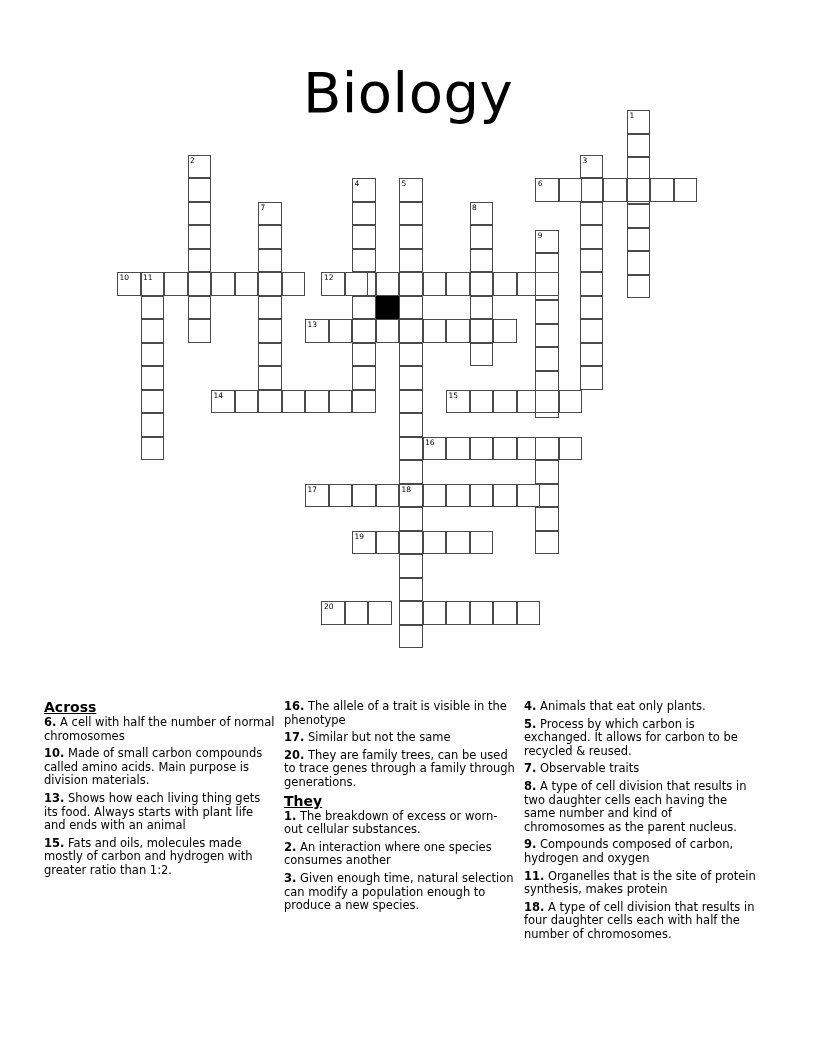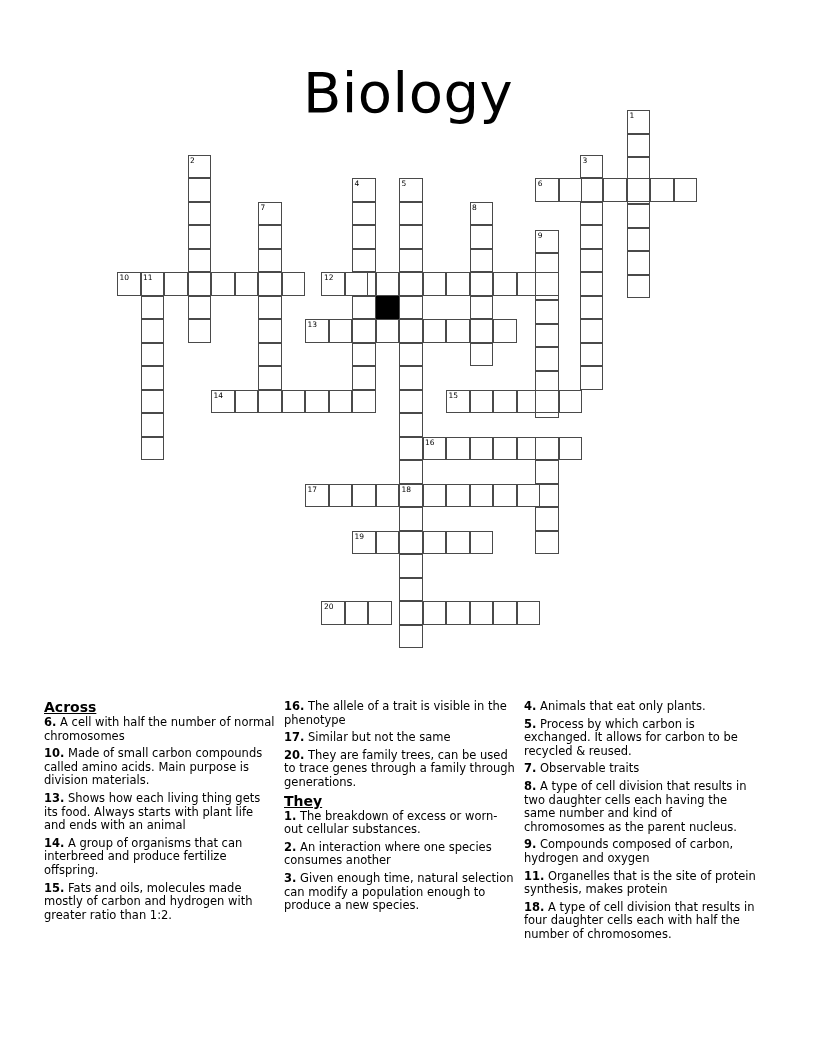--- a/index.html
+++ b/index.html
@@ -306,21 +306,20 @@
       <div class="cell" style="left: 493px; top: 601.15px; width: 23.5px; height: 23.5px;"></div>
       <div class="cell" style="left: 516.5px; top: 601.15px; width: 23.5px; height: 23.5px;"></div>
     </div>
 
   <div id="clues">
     <div class="clue-col" id="col1">
         <div class="section-head">Across</div>
         <p class="clue"><span class="cnum">6.</span><span> A cell with half the number of normal chromosomes</span></p>
         <p class="clue"><span class="cnum">10.</span><span> Made of small carbon compounds called amino acids. Main purpose is division materials.</span></p>
         <p class="clue"><span class="cnum">13.</span><span> Shows how each living thing gets its food. Always starts with plant life and ends with an animal</span></p>
-        <p class="clue"><span class="cnum">14.</span><span> A group of organisms that can interbreed and produce fertilize offspring.</span></p>
         <p class="clue"><span class="cnum">15.</span><span> Fats and oils, molecules made mostly of carbon and hydrogen with greater ratio than 1:2.</span></p>
       </div>
     <div class="clue-col" id="col2">
         <p class="clue"><span class="cnum">16.</span><span> The allele of a trait is visible in the phenotype</span></p>
         <p class="clue"><span class="cnum">17.</span><span> Similar but not the same</span></p>
         <p class="clue"><span class="cnum">20.</span><span> They are family trees, can be used to trace genes through a family through generations.</span></p>
         <div class="section-head">They</div>
         <p class="clue"><span class="cnum">1.</span><span> The breakdown of excess or worn-out cellular substances.</span></p>
         <p class="clue"><span class="cnum">2.</span><span> An interaction where one species consumes another</span></p>
         <p class="clue"><span class="cnum">3.</span><span> Given enough time, natural selection can modify a population enough to produce a new species.</span></p>

